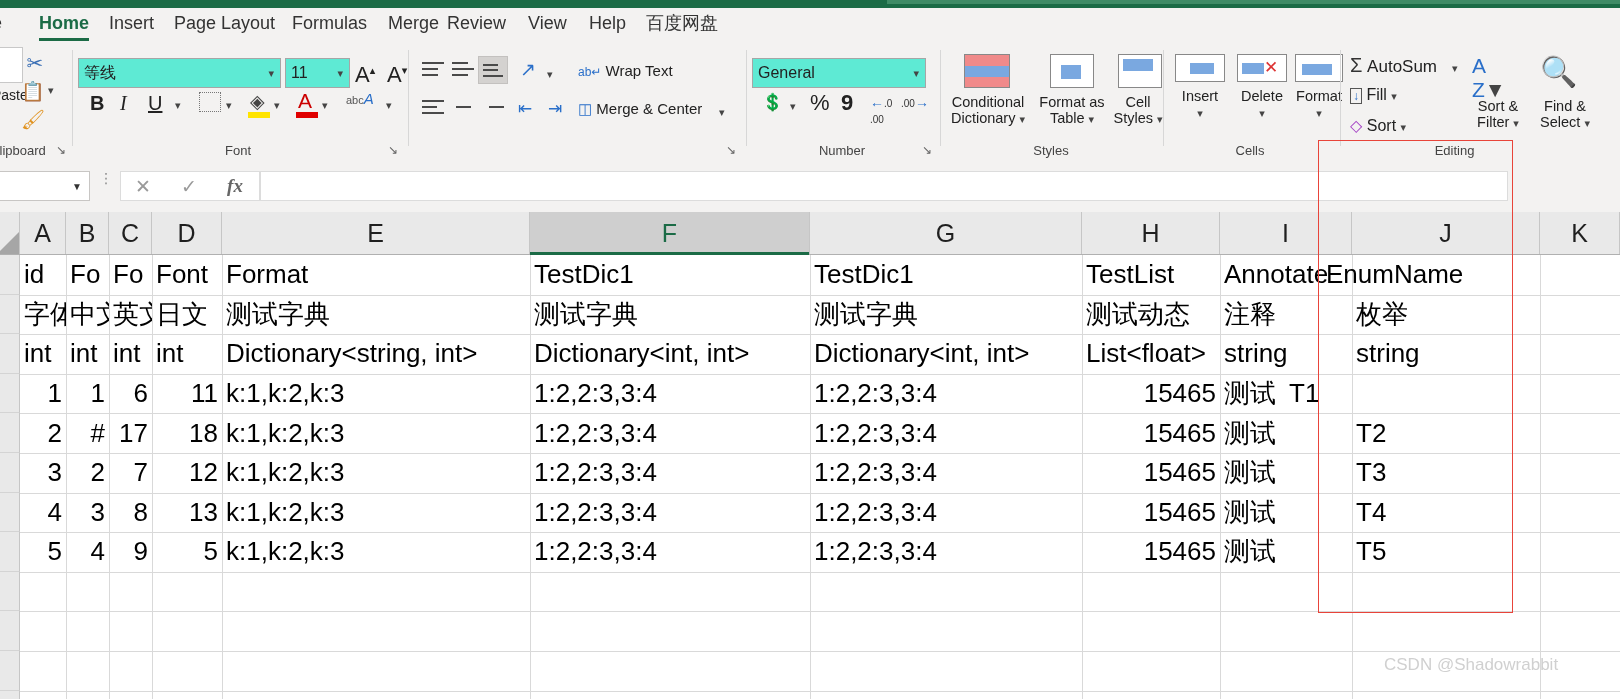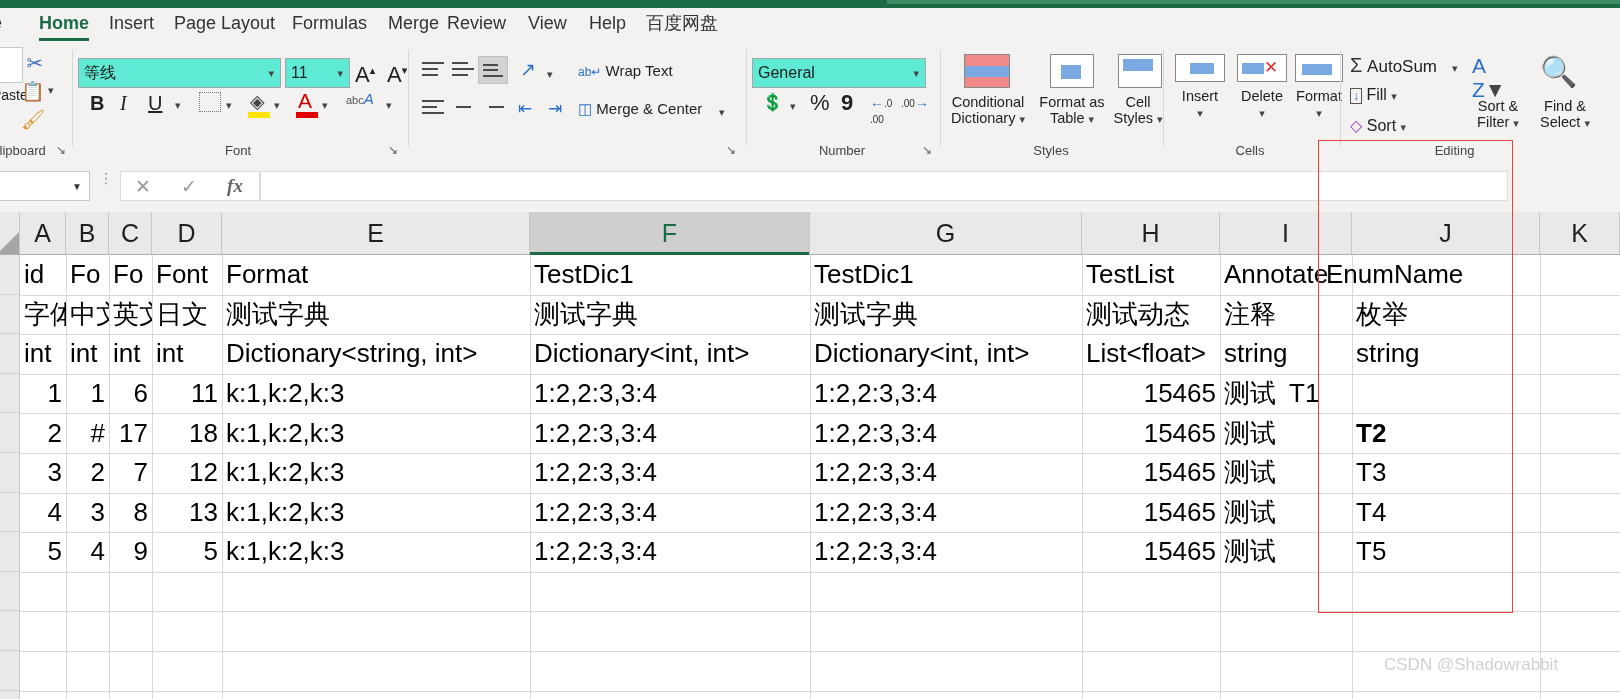--- a/index.html
+++ b/index.html
@@ -442,21 +442,21 @@
         <div class="cell" style="left: 1540px; top: 161.8px; width: 80px; height: 39.6px;"></div>
         <div class="cell num" style="left: 20px; top: 201.4px; width: 46px; height: 39.6px;">2</div>
         <div class="cell num" style="left: 66px; top: 201.4px; width: 43px; height: 39.6px;">#</div>
         <div class="cell num" style="left: 109px; top: 201.4px; width: 43px; height: 39.6px;">17</div>
         <div class="cell num" style="left: 152px; top: 201.4px; width: 70px; height: 39.6px;">18</div>
         <div class="cell" style="left: 222px; top: 201.4px; width: 308px; height: 39.6px;">k:1,k:2,k:3</div>
         <div class="cell" style="left: 530px; top: 201.4px; width: 280px; height: 39.6px;">1:2,2:3,3:4</div>
         <div class="cell" style="left: 810px; top: 201.4px; width: 272px; height: 39.6px;">1:2,2:3,3:4</div>
         <div class="cell num" style="left: 1082px; top: 201.4px; width: 138px; height: 39.6px;">15465</div>
         <div class="cell" style="left: 1220px; top: 201.4px; width: 132px; height: 39.6px;">测试</div>
-        <div class="cell" style="left: 1352px; top: 201.4px; width: 188px; height: 39.6px; font-weight: bold;">T2</div>
+        <div class="cell" style="left: 1352px; top: 201.4px; width: 188px; height: 39.6px;">T2</div>
         <div class="cell" style="left: 1540px; top: 201.4px; width: 80px; height: 39.6px;"></div>
         <div class="cell num" style="left: 20px; top: 241px; width: 46px; height: 39.6px;">3</div>
         <div class="cell num" style="left: 66px; top: 241px; width: 43px; height: 39.6px;">2</div>
         <div class="cell num" style="left: 109px; top: 241px; width: 43px; height: 39.6px;">7</div>
         <div class="cell num" style="left: 152px; top: 241px; width: 70px; height: 39.6px;">12</div>
         <div class="cell" style="left: 222px; top: 241px; width: 308px; height: 39.6px;">k:1,k:2,k:3</div>
         <div class="cell" style="left: 530px; top: 241px; width: 280px; height: 39.6px;">1:2,2:3,3:4</div>
         <div class="cell" style="left: 810px; top: 241px; width: 272px; height: 39.6px;">1:2,2:3,3:4</div>
         <div class="cell num" style="left: 1082px; top: 241px; width: 138px; height: 39.6px;">15465</div>
         <div class="cell" style="left: 1220px; top: 241px; width: 132px; height: 39.6px;">测试</div>

